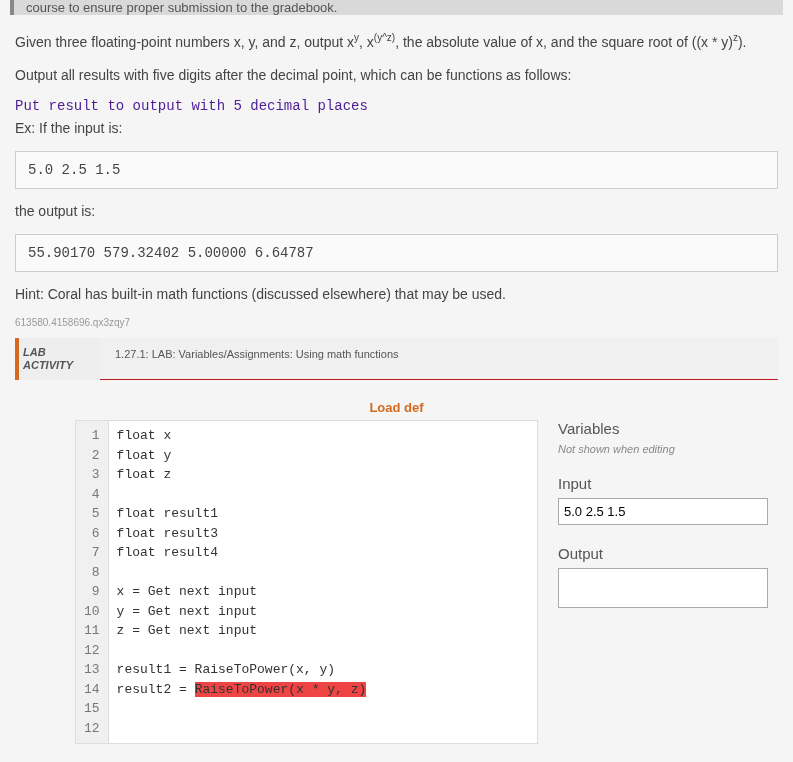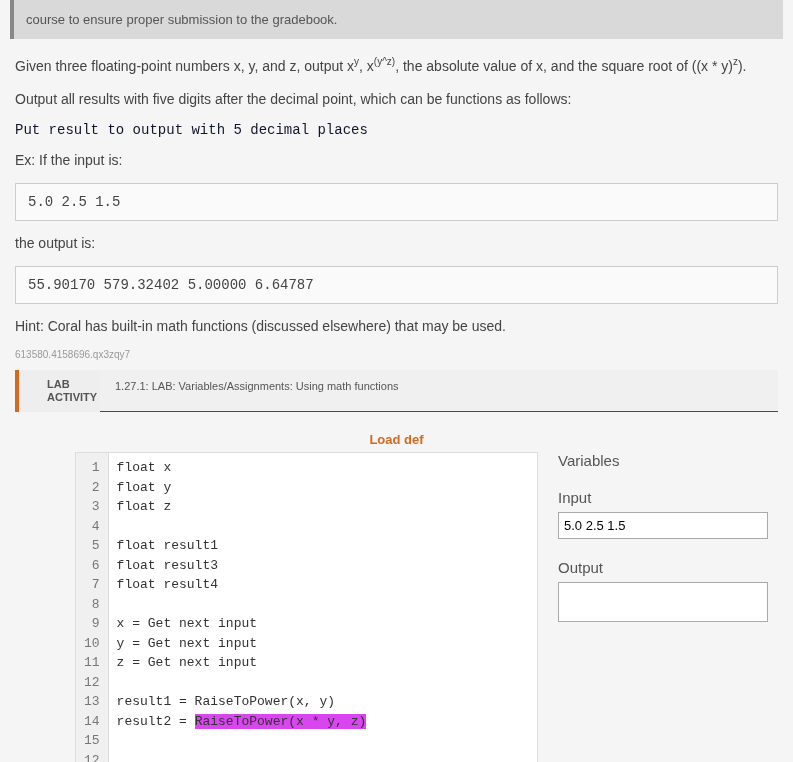--- a/index.html
+++ b/index.html
@@ -6,41 +6,41 @@
     body {
       font-family: Arial, sans-serif;
       background: #f5f5f5;
       color: #333;
       font-size: 14px;
       width: 793px;
     }
     .banner {
       background: #d9d9d9;
       border-left: 4px solid #888;
-      padding: 12px 12px;
+      padding: 0 12px;
       margin: 0 10px 15px 10px;
       color: #555;
       font-size: 13px;
     }
     .content {
       padding: 0 15px;
       color: #444;
     }
     .para {
       margin-bottom: 12px;
       line-height: 1.5;
     }
     .sup {
       font-size: 10px;
       vertical-align: super;
     }
     .code-line {
       font-family: 'Courier New', monospace;
-      color: #0f172a;
-      margin-bottom: 12px;
+      color: #4c1d95;
+      margin-bottom: 4px;
     }
     .io-box {
       border: 1px solid #ccc;
       padding: 10px 12px;
       font-family: 'Courier New', monospace;
       background: #fafafa;
       margin-bottom: 12px;
     }
     .small-id {
       font-size: 10px;
@@ -49,26 +49,27 @@
     }
     .lab-header {
       display: flex;
       align-items: stretch;
       margin-bottom: 15px;
       margin-top: 10px;
     }
     .lab-tab {
       background: #eee;
       border-left: 4px solid #d46a1f;
-      padding: 8px 28px;
+      padding: 8px 4px;
       font-size: 11px;
       font-weight: bold;
       color: #555;
       width: 85px;
       line-height: 1.2;
+      font-style: italic;
     }
     .lab-title {
       flex: 1;
       padding: 10px 15px;
       color: #555;
       font-size: 11px;
       background: #f0f0f0;
       border-bottom: 1px solid #b91c1c;
     }
     .load-def {
@@ -98,21 +99,21 @@
       text-align: right;
       color: #777;
       user-select: none;
       border-right: 1px solid #ddd;
     }
     .code-lines {
       padding: 5px 8px;
       color: #333;
     }
     .highlight {
-      background: #d946ef;
+      background: #ef4444;
     }
     .side-panel {
       width: 210px;
     }
     .panel-section {
       margin-bottom: 20px;
     }
     .panel-title {
       color: #555;
       font-size: 15px;
@@ -200,20 +201,21 @@
         <div>result1 = RaiseToPower(x, y)</div>
         <div>result2 = <span class="highlight">RaiseToPower(x * y, z)</span></div>
         <div>&nbsp;</div>
 
       </div>
     </div>
 
     <div class="side-panel">
       <div class="panel-section">
         <div class="panel-title">Variables</div>
+        <div class="panel-note">Not shown when editing</div>
       </div>
       <div class="panel-section">
         <div class="panel-title">Input</div>
         <input class="panel-input" value="5.0 2.5 1.5" style="">
       </div>
       <div class="panel-section">
         <div class="panel-title">Output</div>
         <div class="panel-output"></div>
       </div>
     </div>

